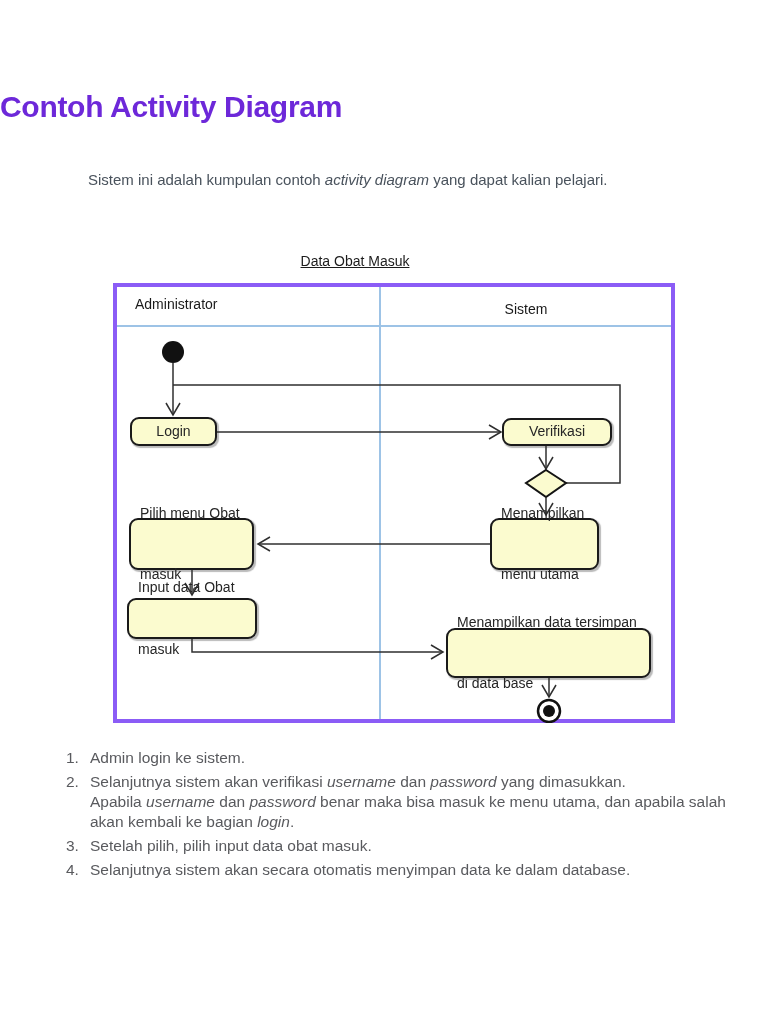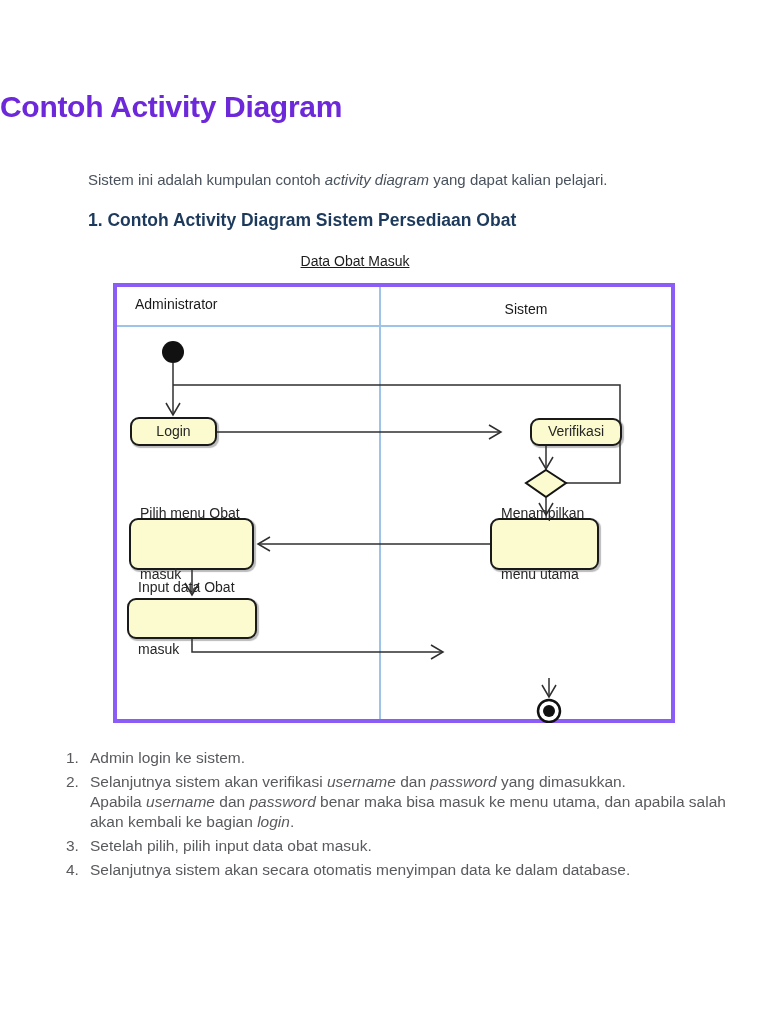--- a/index.html
+++ b/index.html
@@ -30,21 +30,21 @@
 
   .flow-svg{position:absolute;left:0;top:0;}
 
   .node{position:absolute;box-sizing:border-box;background:#fbfbcf;border:2px solid #1a1a1a;
         border-radius:9px;font-size:14px;color:#262626;line-height:1.25;
         display:flex;flex-direction:column;justify-content:center;
         box-shadow:1.5px 1.5px 1px rgba(60,60,60,0.35);}
   .node.center{align-items:center;text-align:center;}
   .node.left{align-items:flex-start;padding-left:9px;padding-right:4px;gap:44px;}
   .node-login{left:13px;top:130px;width:87px;height:29px;}
-  .node-verifikasi{left:385px;top:131px;width:92px;height:28px;margin-left:28px;}
+  .node-verifikasi{left:385px;top:131px;width:110px;height:28px;}
   .node-menu{left:373px;top:231px;width:109px;height:52px;}
   .node-pilih{left:12px;top:231px;width:125px;height:52px;}
   .node-input{left:10px;top:311px;width:130px;height:41px;}
   .node-tersimpan{left:329px;top:341px;width:205px;height:50px;}
 
   
   .notes{position:absolute;left:66px;top:748px;width:660px;
          font-size:15.5px;line-height:20px;color:#595a5e;}
   .note{display:flex;margin-bottom:4px;}
   .note .num{width:24px;flex:0 0 24px;}
@@ -53,21 +53,20 @@
 </style>
 </head>
 <body>
 
 <div class="page">
 
   <h1 class="title">Contoh Activity Diagram</h1>
 
   <p class="intro"><span>Sistem ini adalah kumpulan contoh </span><i>activity diagram</i><span> yang dapat kalian pelajari.</span></p>
 
-  <h2 class="section-heading">1. Contoh Activity Diagram Sistem Persediaan Obat</h2>
 
   <div class="caption">Data Obat Masuk</div>
 
   <div class="diagram">
     <div class="lane-divider"></div>
     <div class="header-line"></div>
     <div class="lane-label admin">Administrator</div>
     <div class="lane-label sistem">Sistem</div>
 
     <svg class="flow-svg" width="558" height="436" viewBox="0 0 558 436" fill="none" stroke="#2f2f2f" stroke-width="1.5">
@@ -117,20 +116,24 @@
       <span>menu utama</span>
     </div>
     <div class="node left node-pilih">
       <span>Pilih menu Obat</span>
       <span>masuk</span>
     </div>
     <div class="node left node-input">
       <span>Input data Obat</span>
       <span>masuk</span>
     </div>
+    <div class="node left node-tersimpan">
+      <span>Menampilkan data tersimpan</span>
+      <span>di data base</span>
+    </div>
   </div>
 
   <div class="notes">
     <div class="note">
       <span class="num">1.</span>
       <div class="ntext">
         <span>Admin login ke sistem.</span>
       </div>
     </div>
     <div class="note">

